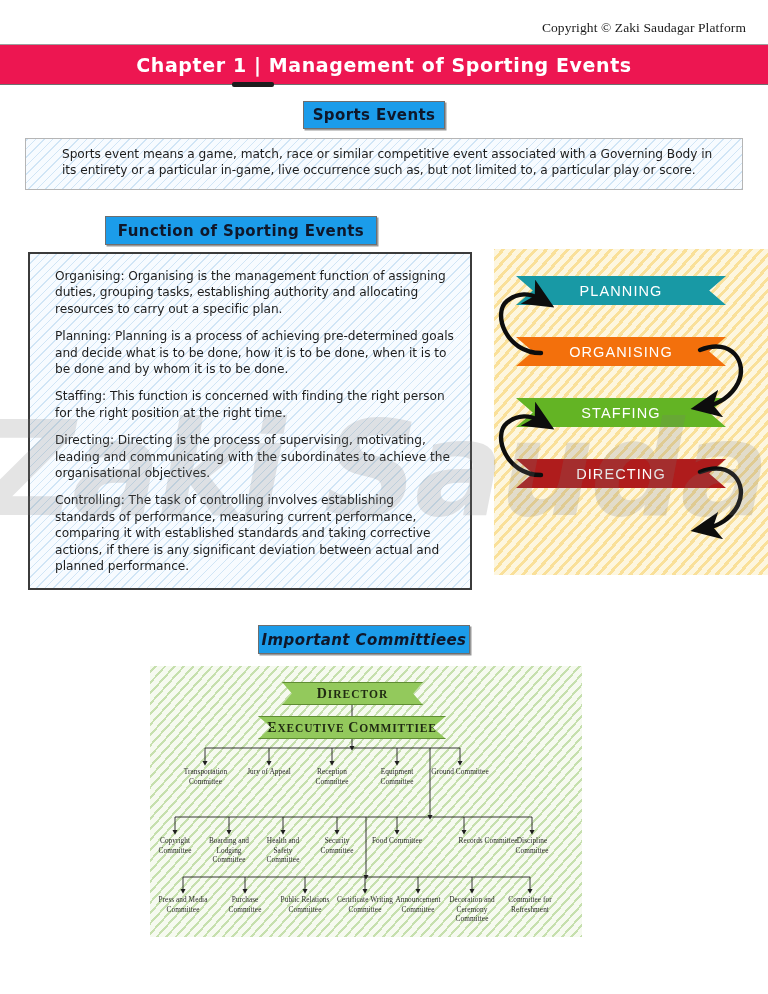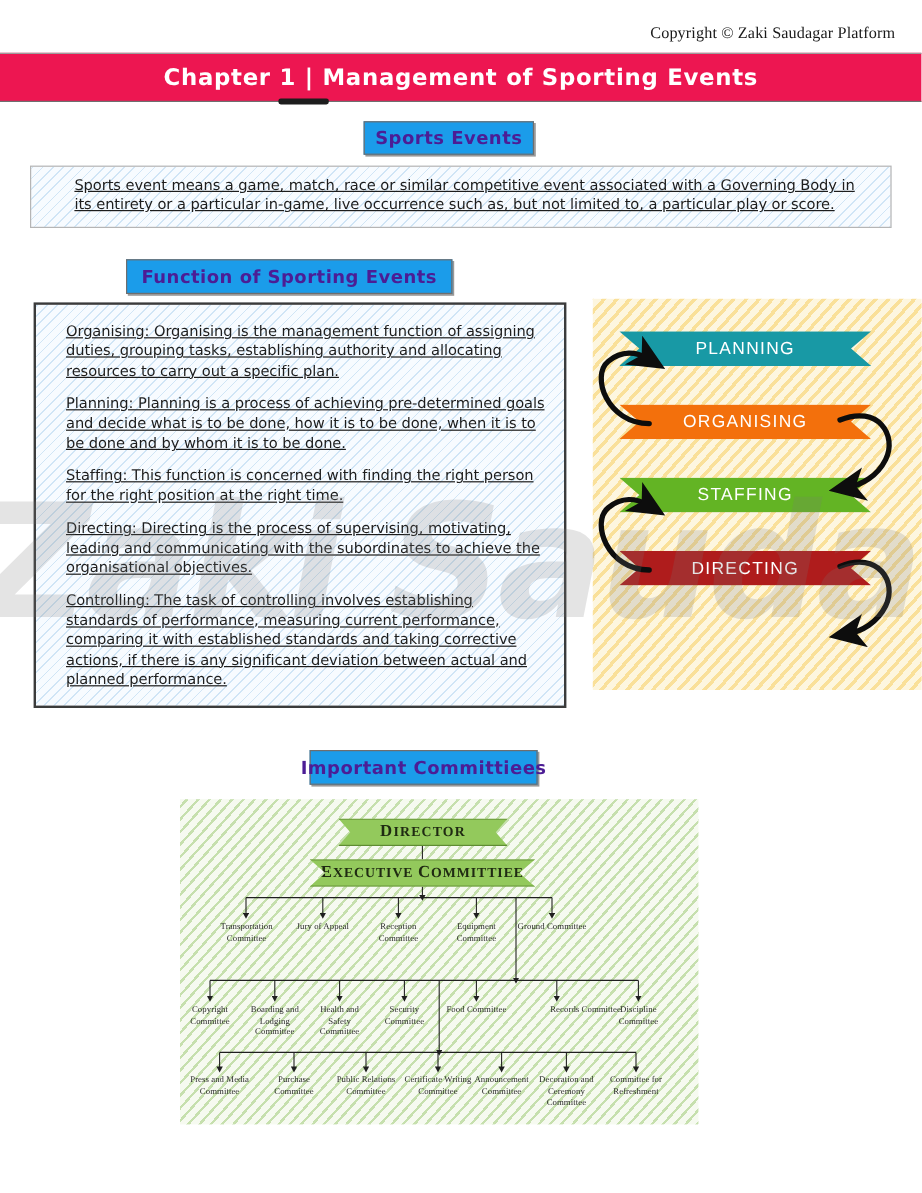--- a/index.html
+++ b/index.html
@@ -61,34 +61,34 @@
     background: #1d1d1d;
     border-radius: 2px;
   }
 
   
   .chip {
     position: absolute;
     background: #1B9CEA;
     border: 1px solid #6e6e6e;
     box-shadow: 1.5px 1.5px 0 rgba(70,70,70,0.55);
-    color: #4c1d95;
+    color: #0f172a;
     font-family: "DejaVu Sans", sans-serif;
     font-size: 15px;
     font-weight: bold;
     letter-spacing: 0.4px;
     display: flex;
     align-items: center;
     justify-content: center;
     box-sizing: border-box;
     white-space: nowrap;
   }
   #chip-sports-events { left: 303px; top: 101px; width: 142px; height: 28px; }
   #chip-function      { left: 105px; top: 216px; width: 272px; height: 29px; }
-  #chip-committees    { left: 258px; top: 625px; width: 190px; height: 29px; }
+  #chip-committees    { left: 258px; top: 625px; width: 212px; height: 29px; font-style: italic; }
 
   
   .hatchbox {
     position: absolute;
     box-sizing: border-box;
     background-color: #f7fbff;
     background-image: repeating-linear-gradient(
         -45deg,
         rgba(150,196,232,0.40) 0px,
         rgba(150,196,232,0.40) 1px,
@@ -103,21 +103,20 @@
     left: 28px; top: 252px; width: 444px; height: 338px;
     border: 2px solid #3b3b3b;
   }
   .body-text {
     position: absolute;
     color: #1d1d1d;
     font-family: "DejaVu Sans", sans-serif;
     font-size: 12.2px;
     line-height: 16.4px;
     letter-spacing: -0.05px;
-    text-decoration: underline;
   }
   #definition-text {
     left: 36px; top: 7px; right: 16px;
   }
   .func-block { margin-bottom: 11px; }
   #functions-text {
     left: 25px; top: 14px; right: 14px;
   }
 
   

